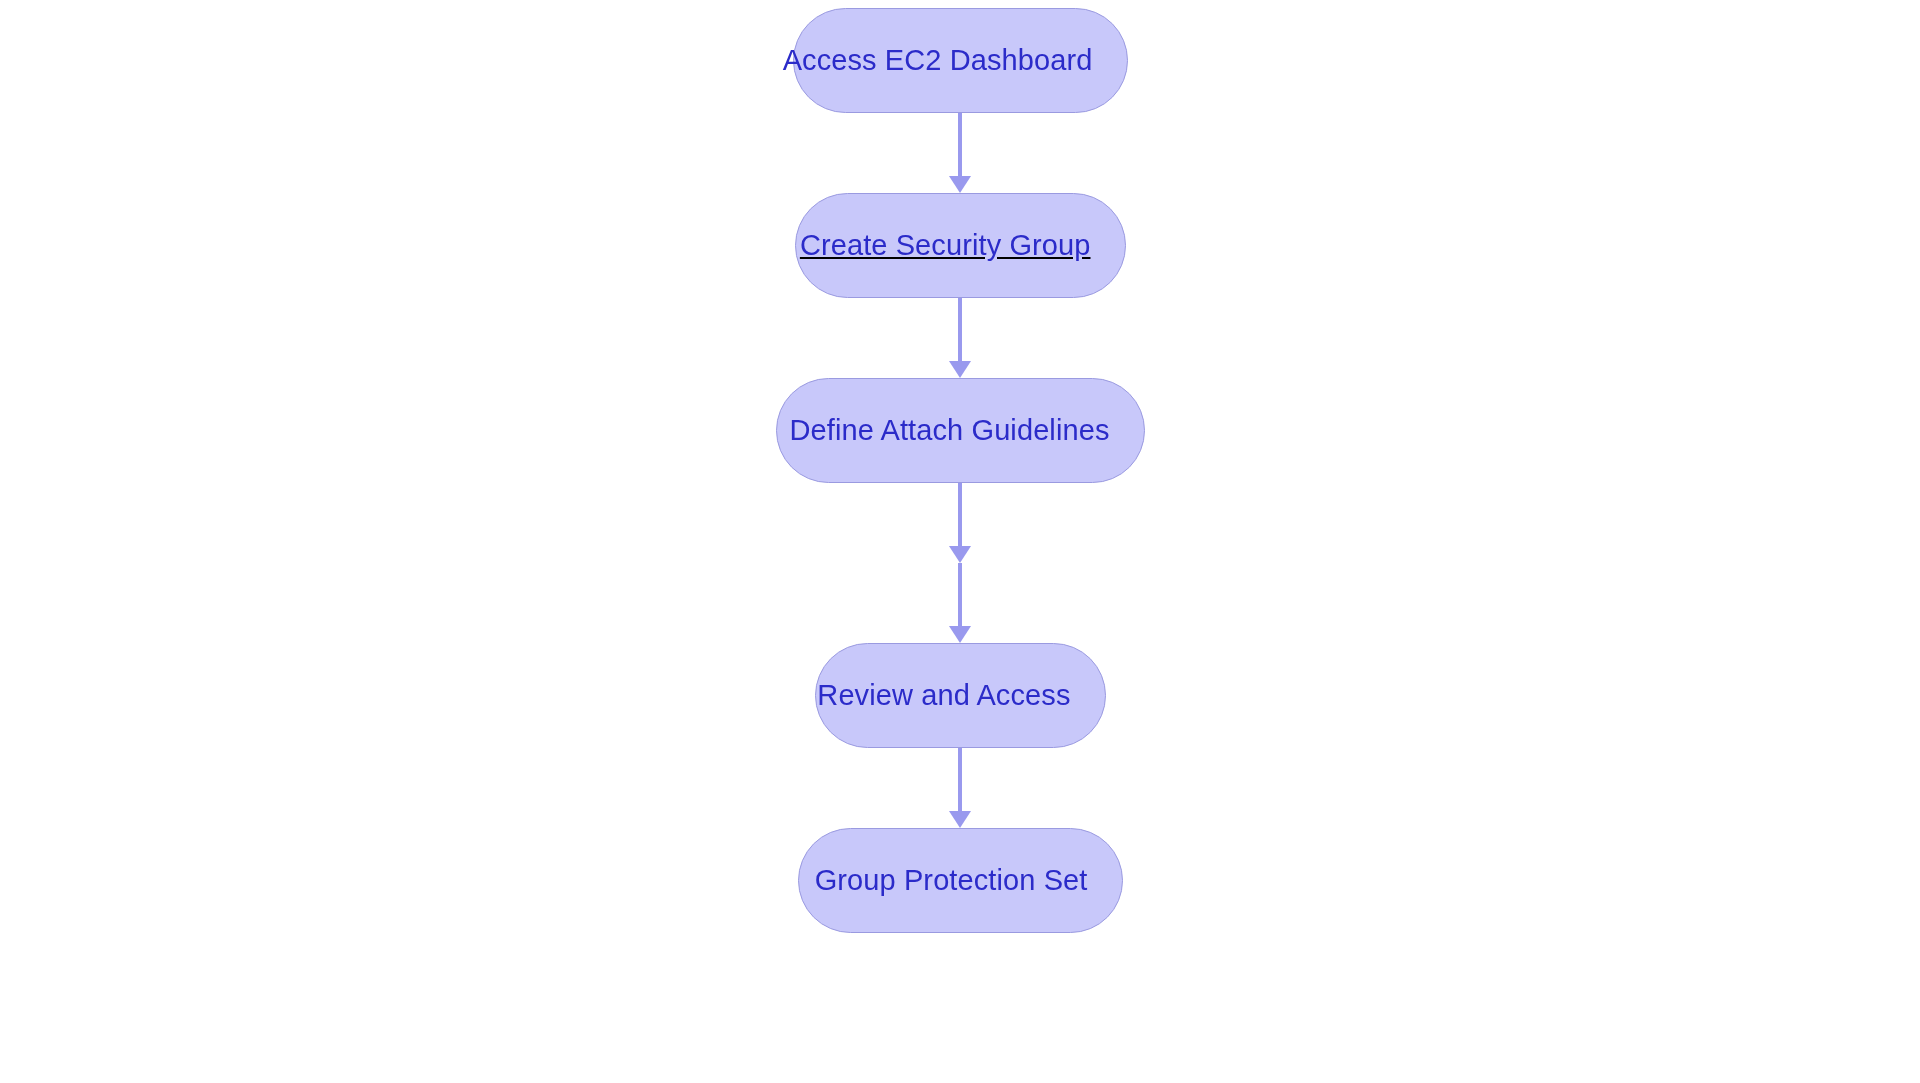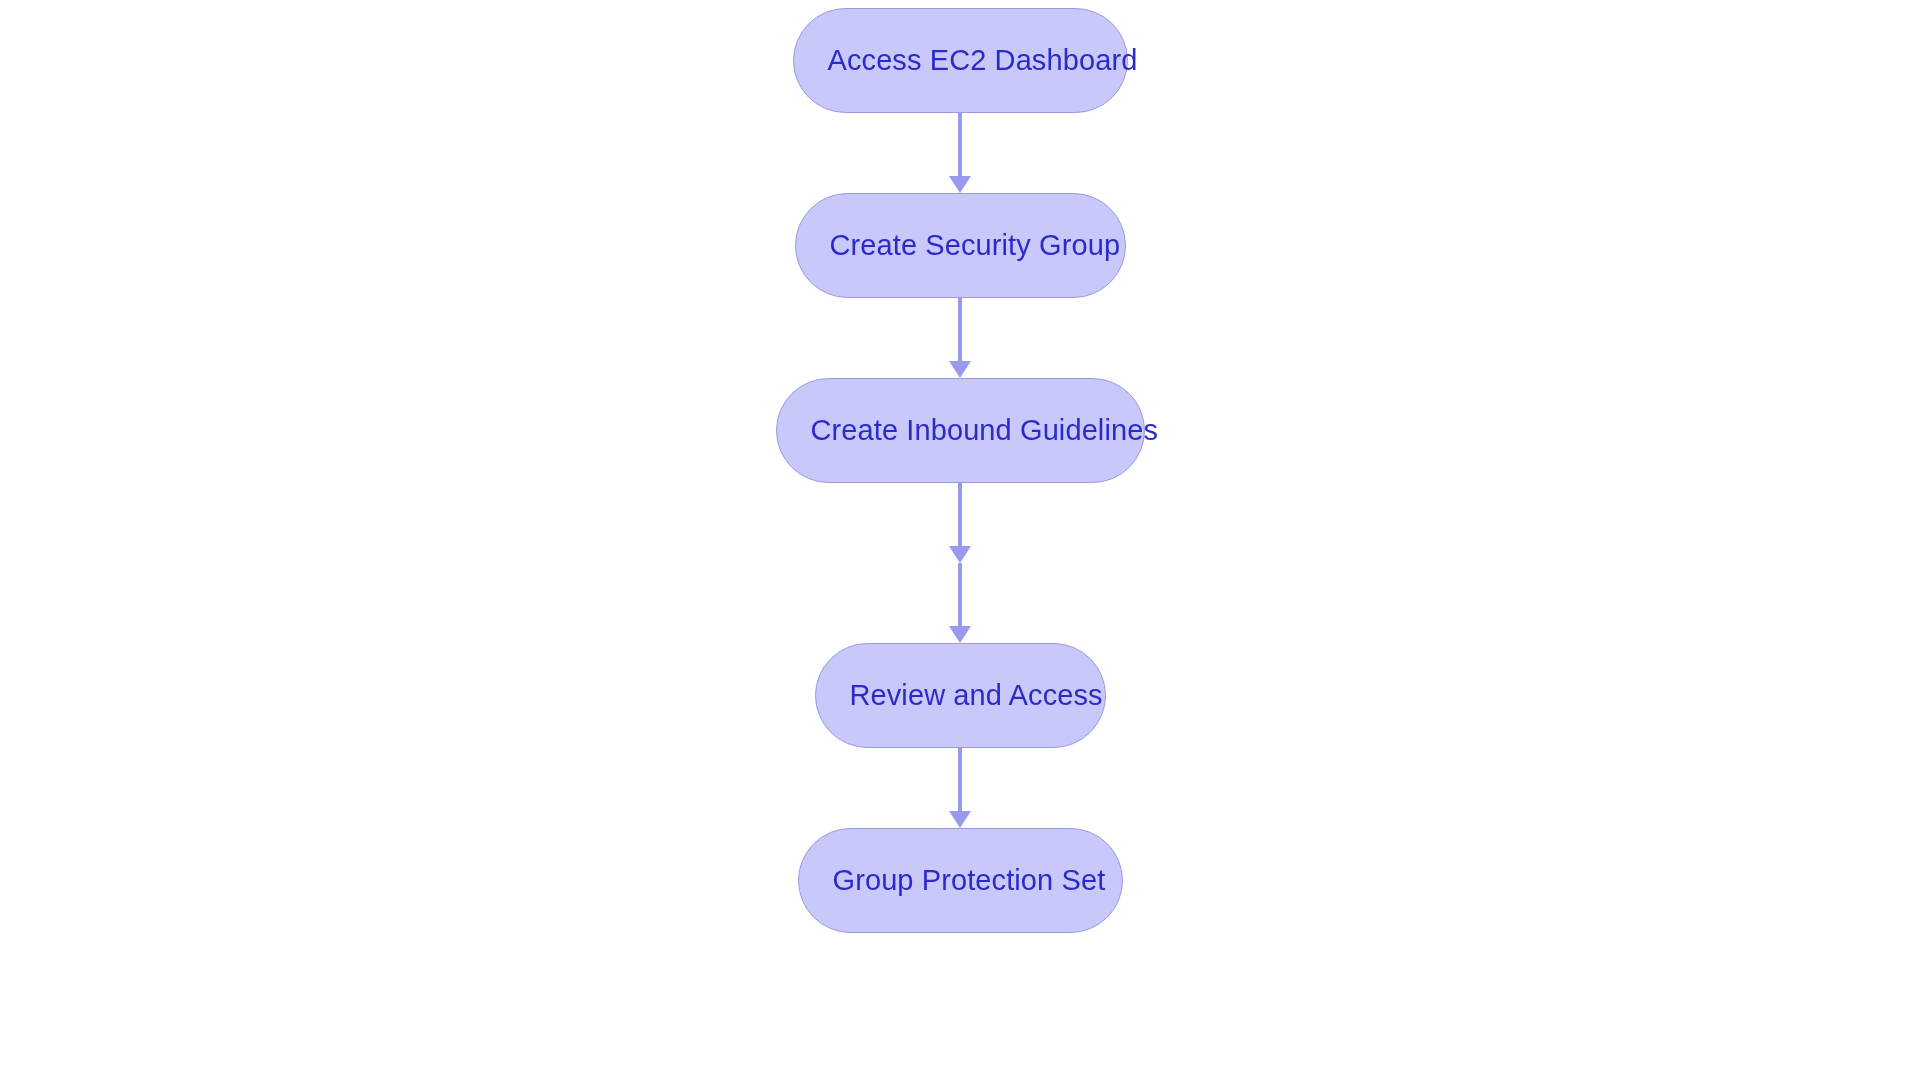--- a/index.html
+++ b/index.html
@@ -33,41 +33,41 @@
     align-items: center;
   }
 
   
   .node {
     position: relative;
     height: 105px;
     box-sizing: border-box;
     display: flex;
     align-items: center;
-    justify-content: flex-start;
+    justify-content: flex-end;
     background: #c8c8fa;
     border: 1.5px solid #9a9ae0;
     border-radius: 9999px;
     flex: 0 0 auto;
   }
 
   .node-label {
     color: #2b2bc9;
     font-size: 29px;
     font-weight: 400;
     letter-spacing: 0.1px;
     line-height: 1;
     white-space: nowrap;
     padding: 0 34px;
     font-family: "Liberation Sans", "DejaVu Sans", sans-serif;
   }
 
   
   .node.n0 { width: 335px; }
-  .node.n1 { width: 331px; }
+  .node.n1 { width: 331px; text-decoration: underline; }
   .node.n2 { width: 369px; }
   .node.n3 { width: 338px; }
   .node.n4 { width: 291px; }
   .node.n5 { width: 325px; }
 
   
   .connector {
     position: relative;
     width: 22px;
     height: 80px;
@@ -114,21 +114,21 @@
     <div class="node n1">
       <span class="node-label">Create Security Group</span>
     </div>
 
     <div class="connector">
       <div class="connector-line"></div>
       <div class="connector-arrowhead"></div>
     </div>
 
     <div class="node n2">
-      <span class="node-label">Create Inbound Guidelines</span>
+      <span class="node-label">Define Attach Guidelines</span>
     </div>
 
     <div class="connector">
       <div class="connector-line"></div>
       <div class="connector-arrowhead"></div>
     </div>
 
 
     <div class="connector">
       <div class="connector-line"></div>

